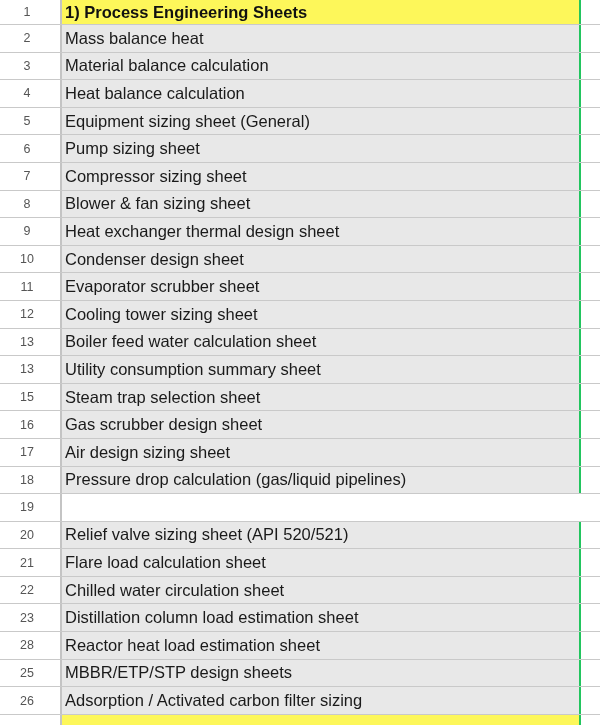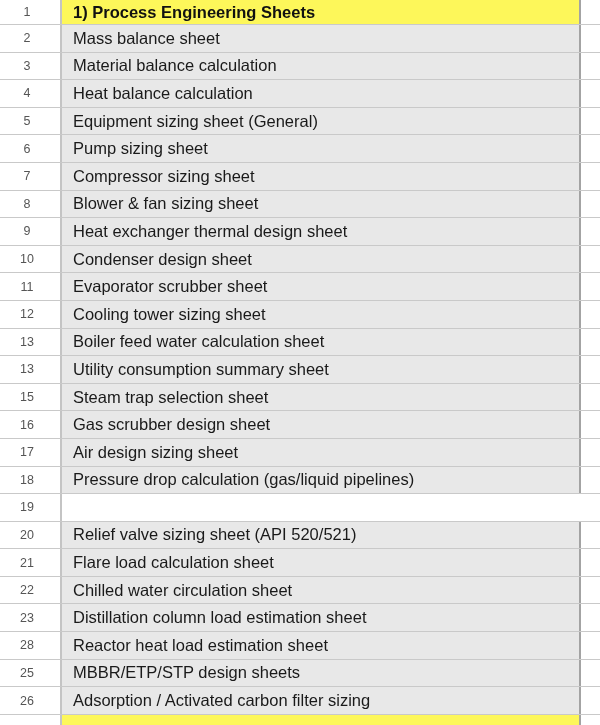--- a/index.html
+++ b/index.html
@@ -3,41 +3,41 @@
 <meta charset="utf-8">
 <style>
   html, body { margin:0; padding:0; }
   body { width:600px; height:725px; overflow:hidden; background:#ffffff;
          font-family:"Liberation Sans", sans-serif; }
   .sheet { position:relative; width:600px; }
   .row { display:flex; height:27.6px; box-sizing:border-box; border-bottom:1px solid #c9c9c9; }
   .rownum { width:62px; flex:0 0 62px; box-sizing:border-box; border-right:2px solid #c4c4c4;
             color:#555; font-size:12.5px; display:flex; align-items:center; justify-content:center;
             background:#ffffff; padding-right:6px; }
-  .cell { width:519px; flex:0 0 519px; box-sizing:border-box; border-right:2px solid #a3a3a3;
+  .cell { width:519px; flex:0 0 519px; box-sizing:border-box; border-right:2px solid #22c55e;
           background:#e8e8e8; color:#1a1a1a; font-size:16.5px; display:flex; align-items:center;
-          padding-left:11px; white-space:nowrap; overflow:hidden; }
+          padding-left:3px; white-space:nowrap; overflow:hidden; }
   .cell.header { background:#fdf75a; font-weight:bold; color:#111; }
   .cell.partial { background:#fdf75a; }
   .rest { flex:1; background:#ffffff; }
   .row.first { height:25px; }
 </style>
 </head>
 <body>
 
 <div class="sheet">
   <div class="row first">
     <div class="rownum">1</div>
     <div class="cell header">1) Process Engineering Sheets</div>
     <div class="rest"></div>
   </div>
   <div id="rows">
       <div class="row">
         <div class="rownum">2</div>
-        <div class="cell">Mass balance sheet</div>
+        <div class="cell">Mass balance heat</div>
         <div class="rest"></div>
       </div>
       <div class="row">
         <div class="rownum">3</div>
         <div class="cell">Material balance calculation</div>
         <div class="rest"></div>
       </div>
       <div class="row">
         <div class="rownum">4</div>
         <div class="cell">Heat balance calculation</div>

